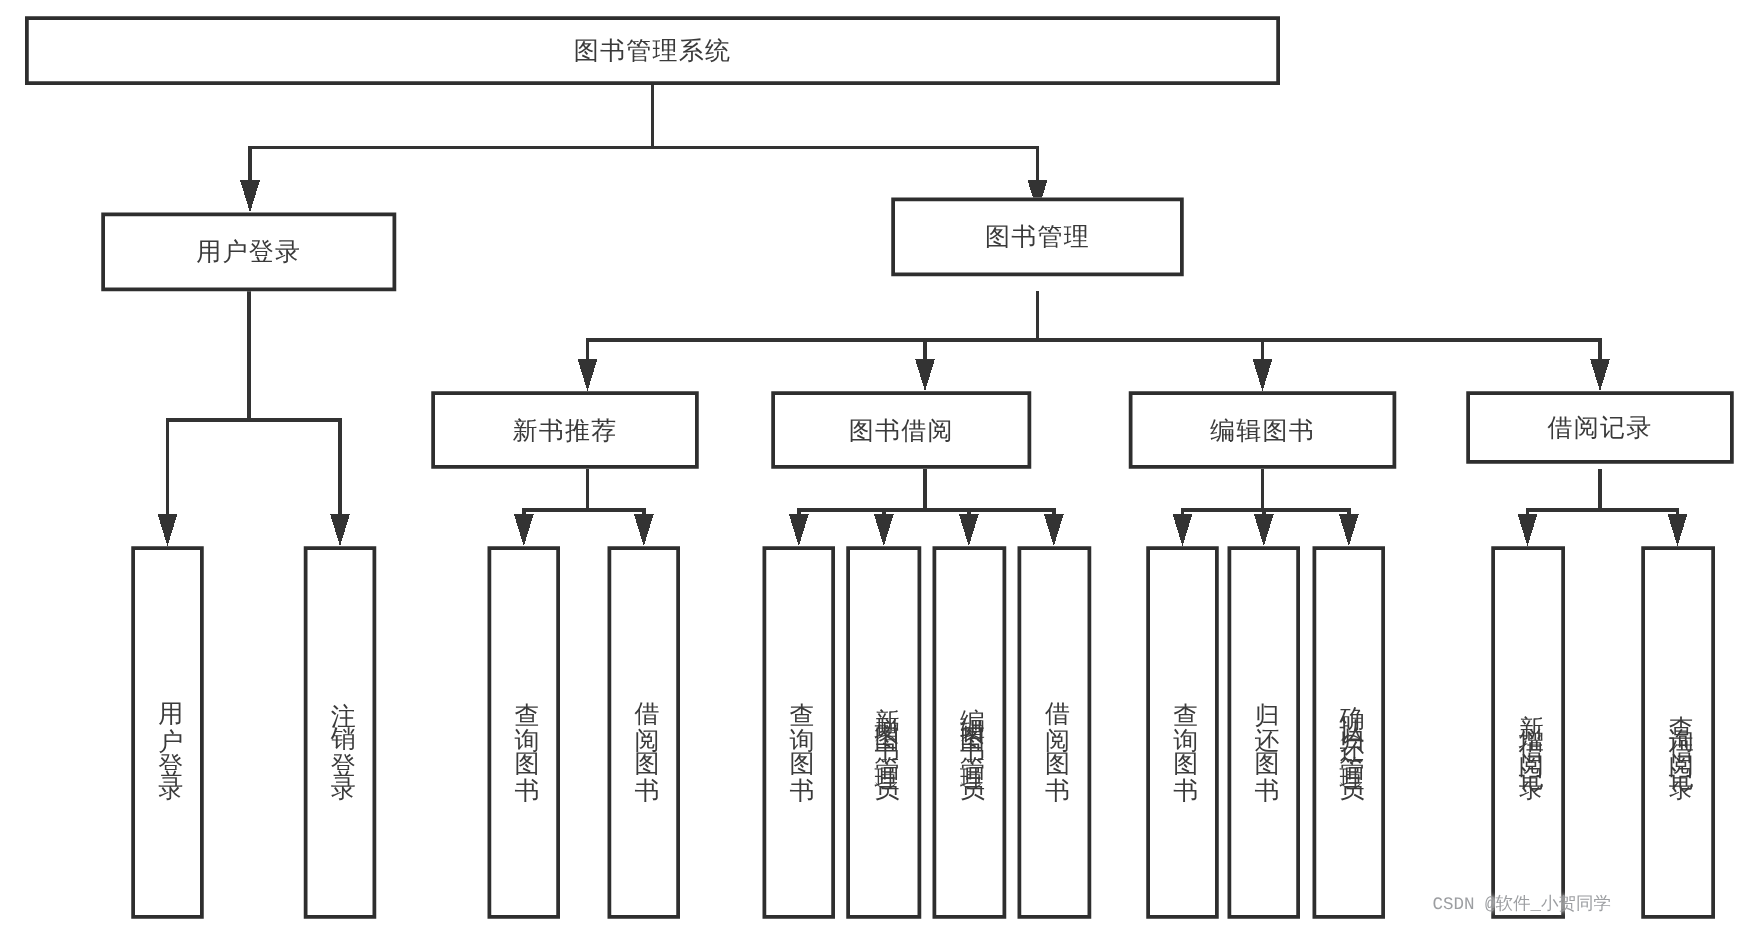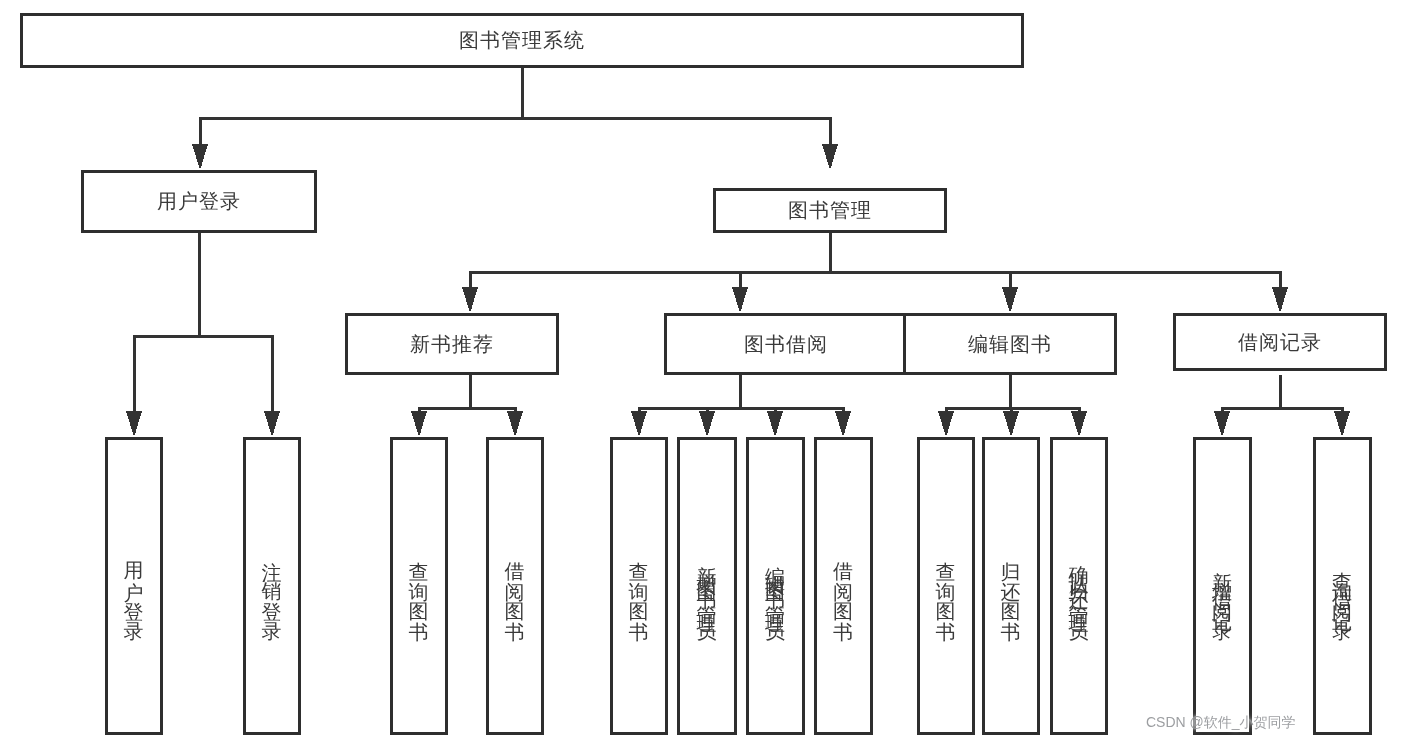--- a/index.html
+++ b/index.html
@@ -1,20 +1,20 @@
 <!DOCTYPE html>
 <html><head>
 <meta charset="utf-8">
 <style>
   html,body{margin:0;padding:0;background:#fff;}
   .canvas{
     position:relative;
     width:1405px;height:747px;
     background:#ffffff;
-    font-family:Liberation Sans, sans-serif;
+    font-family:Liberation Mono, monospace;
     overflow:hidden;
   }
   .connectors{position:absolute;left:0;top:0;z-index:1;}
   .node{
     position:absolute;
     box-sizing:border-box;
     background:#ffffff;
     border:3px solid #2e2e2e;
     display:flex;
     align-items:center;
@@ -124,28 +124,28 @@
     </g>
   </svg>
 
   <div class="node" style="left:20px;top:13px;width:1004px;height:55px">
     <span class="lbl">图书管理系统</span>
   </div>
 
   <div class="node" style="left:81px;top:170px;width:236px;height:63px">
     <span class="lbl">用户登录</span>
   </div>
-  <div class="node" style="left:713px;top:188px;width:234px;height:45px">
+  <div class="node" style="left:713px;top:158px;width:234px;height:63px">
     <span class="lbl">图书管理</span>
   </div>
 
   <div class="node" style="left:345px;top:313px;width:214px;height:62px">
     <span class="lbl">新书推荐</span>
   </div>
-  <div class="node" style="left:664px;top:313px;width:244px;height:62px">
+  <div class="node" style="left:617px;top:313px;width:208px;height:62px">
     <span class="lbl">图书借阅</span>
   </div>
   <div class="node" style="left:903px;top:313px;width:214px;height:62px">
     <span class="lbl">编辑图书</span>
   </div>
   <div class="node" style="left:1173px;top:313px;width:214px;height:58px">
     <span class="lbl">借阅记录</span>
   </div>
 
   <div class="node v sp20" style="left:105px;top:437px;width:58px;height:298px">

